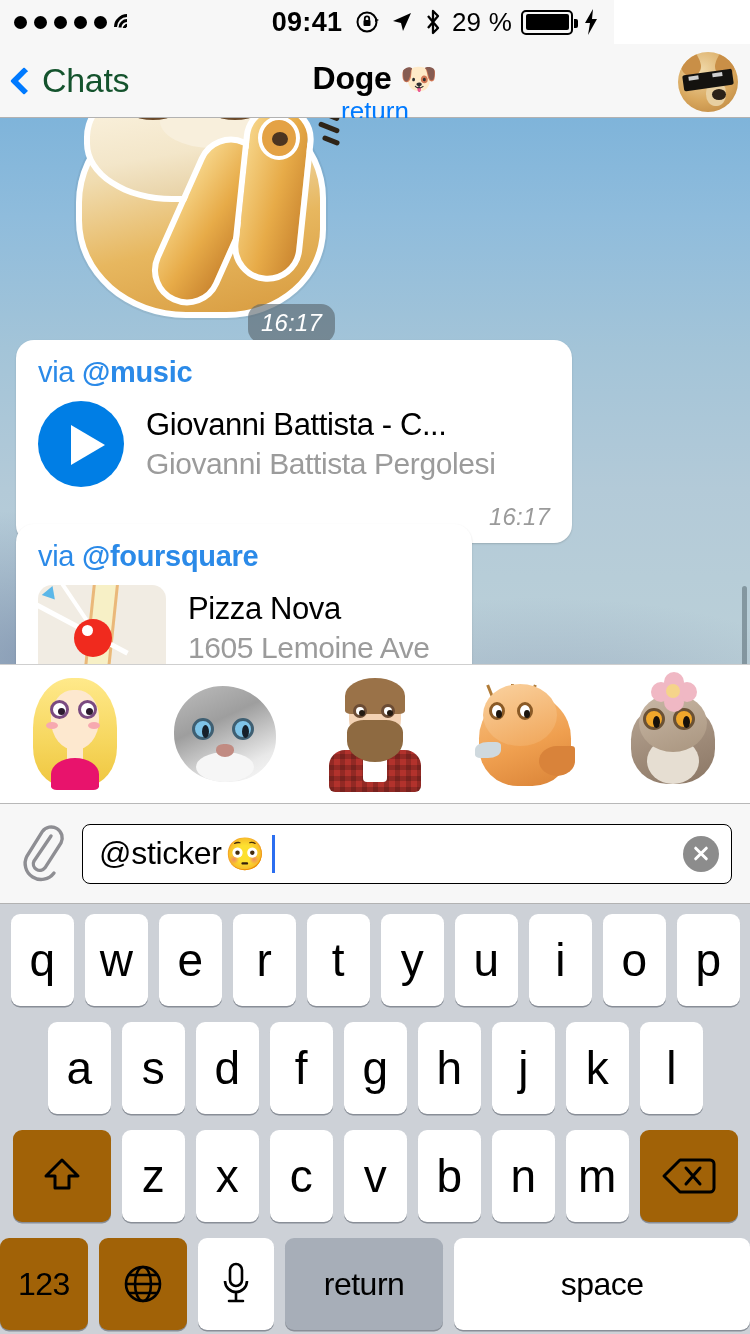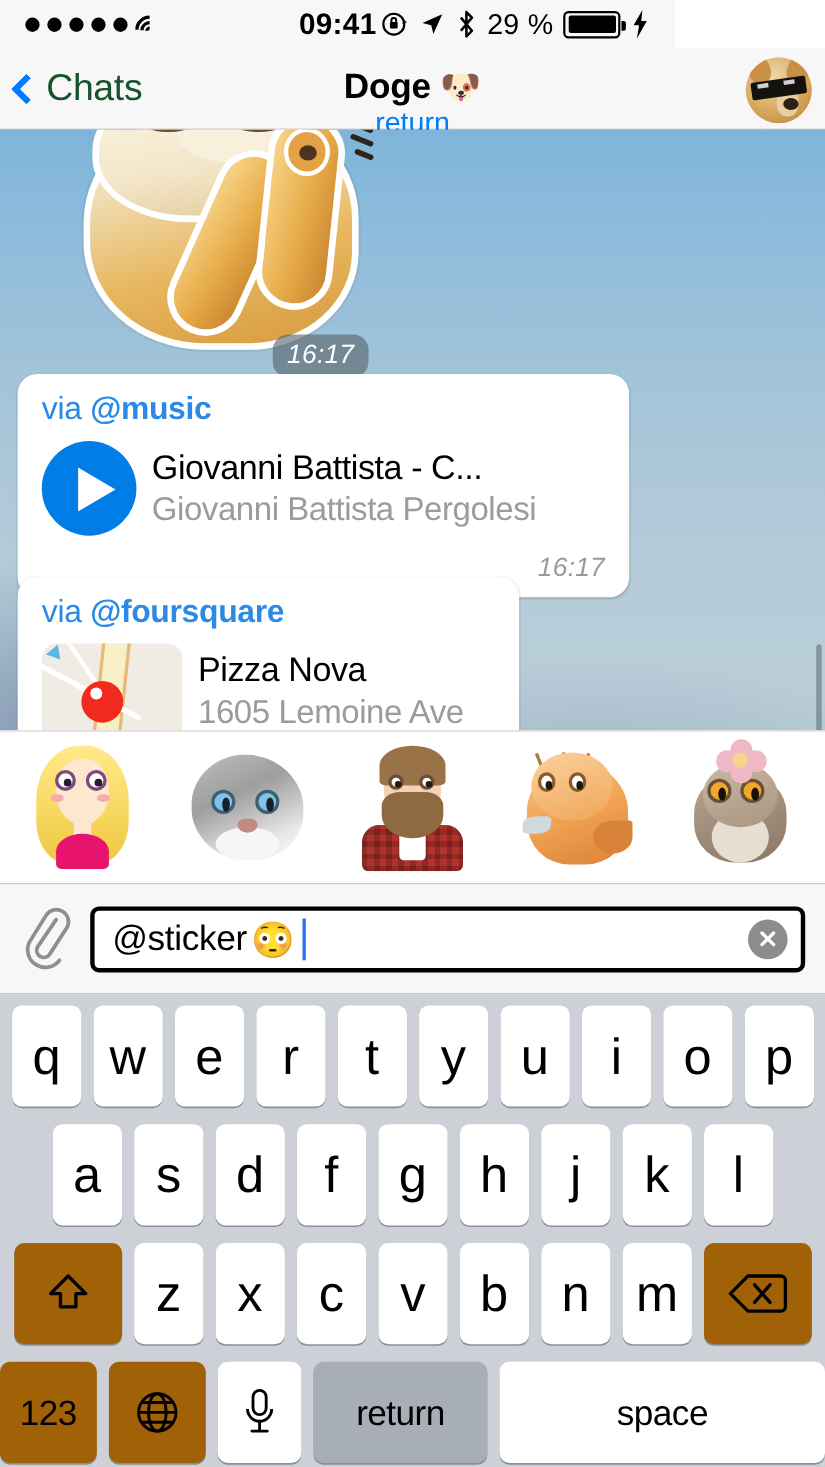--- a/index.html
+++ b/index.html
@@ -7,21 +7,21 @@
     width:750px; height:1334px;
     font-family:"Liberation Sans", sans-serif;
     background:#fff; overflow:hidden;
   }
   .phone { position:relative; width:750px; height:1334px; overflow:hidden; }
 
   
   .statusbar {
     position:absolute; top:0; left:0; width:614px; height:44px;
     background:#f7f7f7; display:flex; align-items:center;
-    padding:0 23px; font-size:26px; color:#000;
+    padding:0 14px; font-size:26px; color:#000;
   }
   .sb-left { display:flex; align-items:center; gap:7px; flex:1; }
   .dots { display:flex; gap:7px; align-items:center; }
   .dot { width:13px; height:13px; border-radius:50%; background:#000; }
   .wifi { width:26px; height:20px; position:relative; }
   .wifi i {
     position:absolute; left:50%; border:3px solid #000; border-radius:50%;
     border-bottom-color:transparent; border-left-color:transparent;
     border-right-color:transparent; transform:translateX(-50%) rotate(-45deg);
   }
@@ -170,21 +170,21 @@
   }
 
   
   .bubble {
     position:absolute; background:#fff; border-radius:18px;
     box-shadow:0 1px 2px rgba(0,0,0,.16);
   }
   .via-link { color:#2b8ae8; font-size:29px; letter-spacing:-.3px; }
   .via-link b { font-weight:700; }
   .bub-inner { padding:16px 22px 10px; }
-  .media-row { display:flex; align-items:flex-start; gap:14px; margin-top:12px; }
+  .media-row { display:flex; align-items:flex-start; gap:22px; margin-top:12px; }
   .play-btn {
     width:86px; height:86px; border-radius:50%; background:#007ee5; flex:0 0 86px;
     position:relative; cursor:pointer;
   }
   .play-btn::after {
     content:""; position:absolute; left:33px; top:24px;
     border-left:34px solid #fff; border-top:20px solid transparent;
     border-bottom:20px solid transparent;
   }
   .media-texts { padding-top:6px; min-width:0; }
@@ -343,21 +343,21 @@
   .s-bcat .bow i:nth-child(5){ left:15px; top:8px; width:14px; height:14px; background:#f5d48a; }
 
   
   .inputbar {
     position:absolute; top:804px; left:0; width:750px; height:100px;
     background:#f7f7f7; border-bottom:1px solid #b2b2b2;
     display:flex; align-items:center; padding:0 18px; gap:16px;
   }
   .clip { width:48px; height:60px; flex:0 0 48px; cursor:pointer; position:relative; }
   .msg-field {
-    flex:1; height:60px; background:#fff; border:4px solid #000000; border-radius:8px;
+    flex:1; height:60px; background:#fff; border:1px solid #000000; border-radius:8px;
     display:flex; align-items:center; padding:0 16px; position:relative; cursor:text;
   }
   .msg-text { font-size:32px; color:#000; letter-spacing:-.3px; display:flex; align-items:center; gap:4px; }
   .caret { width:3px; height:38px; background:#2b6ef0; margin-left:3px; animation:blink 1.05s step-end infinite; }
   @keyframes blink { 50% { opacity:0; } }
   .clear-btn {
     position:absolute; right:12px; top:50%; transform:translateY(-50%);
     width:36px; height:36px; border-radius:50%; background:#8c8c8c; cursor:pointer;
   }
   .clear-btn::before, .clear-btn::after {

